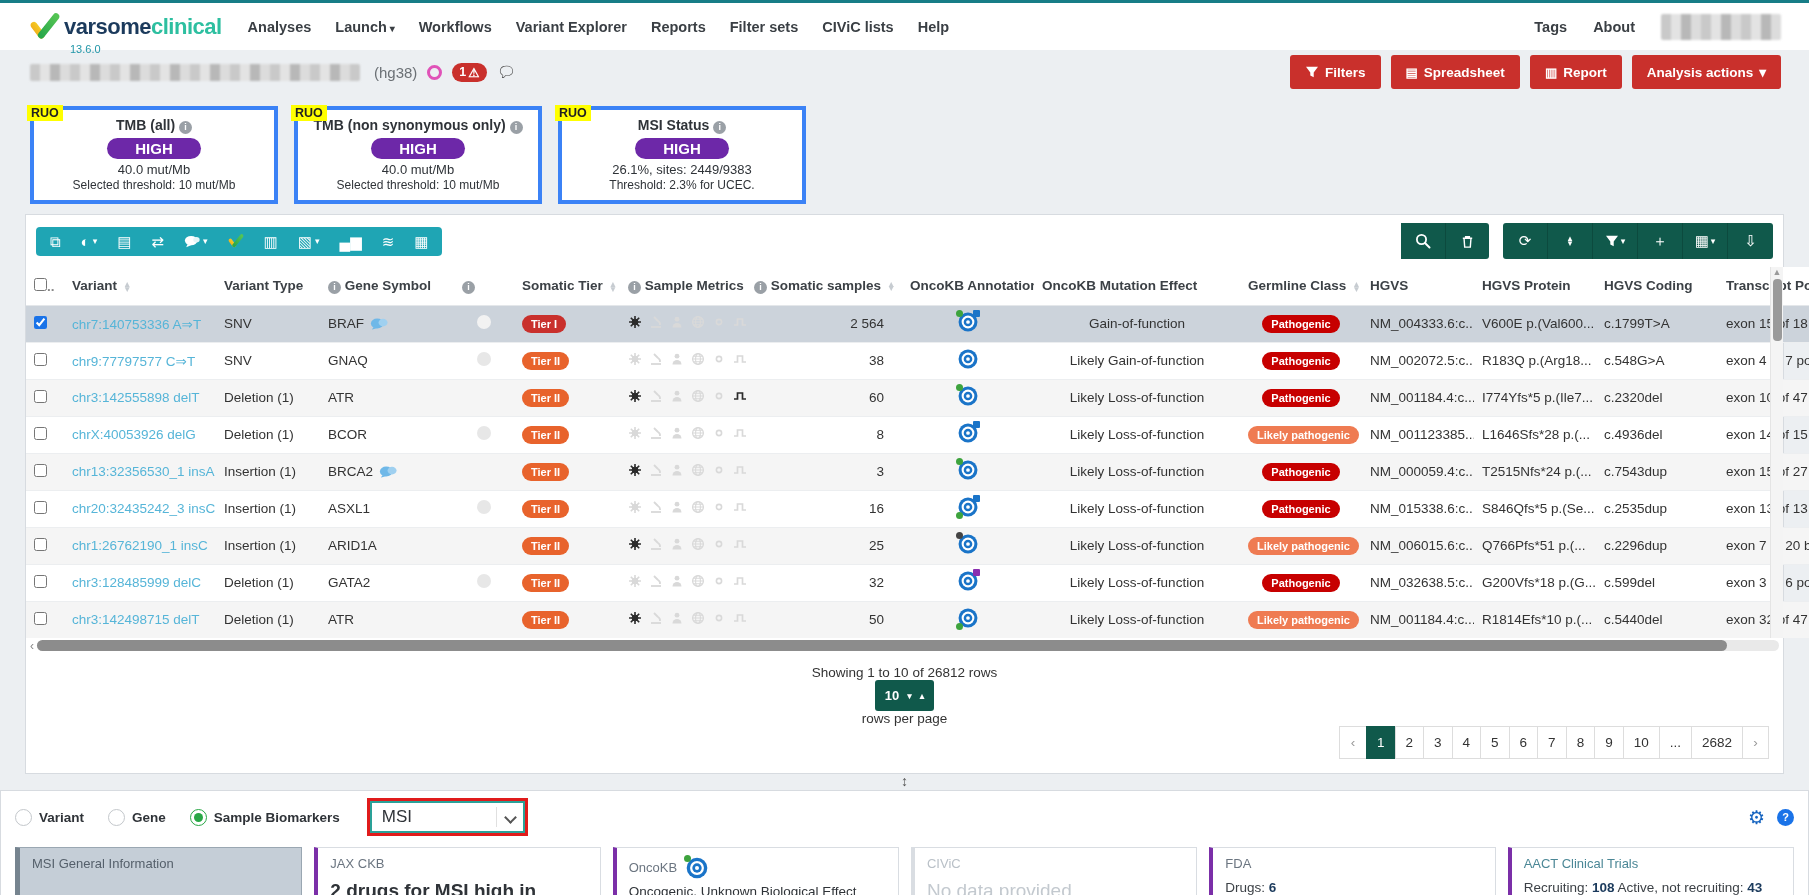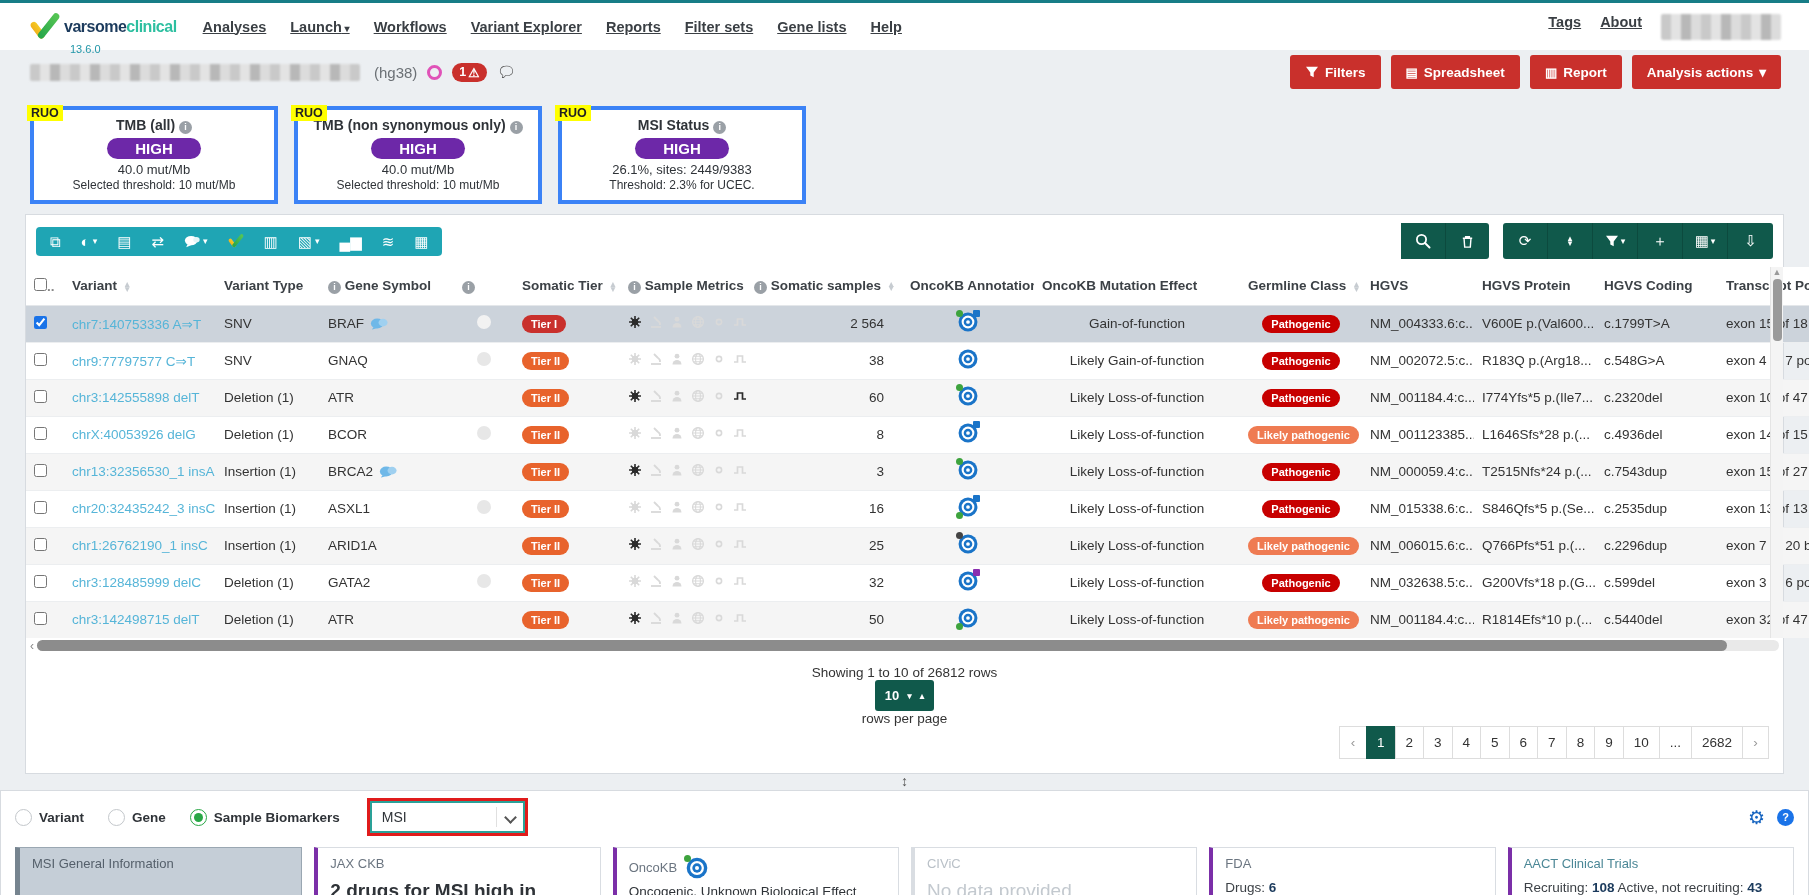--- a/index.html
+++ b/index.html
@@ -3,27 +3,27 @@
 <meta charset="utf-8">
 <style>
   * { margin:0; padding:0; box-sizing:border-box; }
   html,body { width:1809px; height:895px; overflow:hidden; background:#eceff2;
     font-family:"Liberation Sans", sans-serif; font-size:13.5px; color:#333; }
 
   
   .topbar { background:#fff; border-top:3px solid #177d87; height:50px; display:flex;
     align-items:center; padding:0 28px 0 30px; position:relative; }
   .logo-wrap { display:flex; align-items:center; gap:4px; position:relative; margin-right:26px; }
-  .logo-text b { font-size:16px; letter-spacing:-0.5px;text-align:right; }
+  .logo-text b { font-size:22px; letter-spacing:-0.5px;text-align:right; }
   .brand-dark { color:#1b3a5c; } .brand-accent { color:#2dbfa0; }
   .version { position:absolute; left:40px; top:30px; font-size:11px; color:#2196a8; }
   .nav-items { display:flex; gap:24px; align-items:center; }
-  .nav-item { font-weight:bold; color:#3a3f44; font-size:14.5px; cursor:pointer; white-space:nowrap;text-decoration:underline; }
+  .nav-item { font-weight:bold; color:#3a3f44; font-size:14.5px; cursor:pointer; white-space:nowrap; }
   .nav-item .caret { font-size:10px; color:#3a3f44; }
-  .topbar-right { margin-left:auto; display:flex; align-items:flex-start; gap:19px; }
+  .topbar-right { margin-left:auto; display:flex; align-items:center; gap:26px; }
   .blur-block { background:repeating-linear-gradient(90deg,#c9c9c9 0 10px,#e3e3e3 10px 20px,#b8b8b8 20px 30px,#dcdcdc 30px 40px); filter:blur(1px); border-radius:2px; }
   .user-blur { width:120px; height:26px; }
 
   
   .samplebar { height:44px; display:flex; align-items:center; padding:0 28px 0 30px; gap:10px; }
   .name-blur { width:330px; height:17px; }
   .genome { color:#6b7075; font-size:15px; margin-left:4px; }
   .ring-icon { width:15px; height:15px; border:3px solid #e052b8; border-radius:50%; display:inline-block; }
   .warn-badge { background:#c9302c; color:#fff; font-weight:bold; font-size:12.5px;
     border-radius:10px; padding:2px 7px; display:inline-flex; align-items:center; gap:2px; }
@@ -119,21 +119,21 @@
   .bottom-panel { background:#fff; border:1px solid #d7dbe0; margin:0 0 0 0; padding:10px 14px 14px; }
   .radio-row { display:flex; align-items:center; gap:24px; }
   .radio-item { display:flex; align-items:center; gap:7px; cursor:pointer; }
   .radio-circle { width:17px; height:17px; border-radius:50%; border:1px solid #c3c7cb; background:#fff; display:inline-block; position:relative; }
   .radio-circle.on { border-color:#28a745; }
   .radio-circle.on::after { content:""; position:absolute; inset:3px; border-radius:50%; background:#28a745; }
   .radio-label { font-weight:bold; color:#2f3338; }
   .msi-select-outer { outline:3px solid #e01b1b; margin-left:6px; }
   .msi-select { width:155px; height:32px; border:2px solid #2aa198; background:#fff; display:flex;
     align-items:center; padding-left:10px; cursor:pointer; position:relative; }
-  .msi-select .val { font-size:14px; color:#2f3338;text-align:right; }
+  .msi-select .val { font-size:17px; color:#2f3338;text-align:right; }
   .msi-select .sep { position:absolute; right:26px; top:4px; bottom:4px; width:1px; background:#e0e0e0; }
   .chev { position:absolute; right:8px; top:10px; width:9px; height:9px; border-right:2px solid #555;
     border-bottom:2px solid #555; transform:rotate(45deg); }
   .panel-icons { margin-left:auto; display:flex; gap:12px; align-items:center; }
   .gear { color:#1664c0; font-size:19px; cursor:pointer; }
   .help-circle { width:17px; height:17px; background:#1a73e8; color:#fff; border-radius:50%;
     font-weight:bold; font-size:11px; display:inline-flex; align-items:center; justify-content:center; cursor:pointer; }
 
   .cards-row { display:flex; gap:12px; margin-top:14px; }
   .ev-card { flex:1; border:1px solid #d9dde2; border-left:4px solid #7b2fa8; padding:8px 12px;
@@ -231,21 +231,21 @@
     <span class="logo-text"><b class="brand-dark">varsome</b><b class="brand-accent">clinical</b></span>
     <span class="version">13.6.0</span>
   </div>
   <div class="nav-items" id="nav-items">
       <span class="nav-item">Analyses</span>
       <span class="nav-item">Launch<span class="caret"> ▾</span></span>
       <span class="nav-item">Workflows</span>
       <span class="nav-item">Variant Explorer</span>
       <span class="nav-item">Reports</span>
       <span class="nav-item">Filter sets</span>
-      <span class="nav-item">Gene lists</span>
+      <span class="nav-item">CIViC lists</span>
       <span class="nav-item">Help</span>
     </div>
   <div class="topbar-right">
     <span class="nav-item">Tags</span>
     <span class="nav-item">About</span>
     <span class="blur-block user-blur"></span>
   </div>
 </div>
 
 <div class="samplebar">

